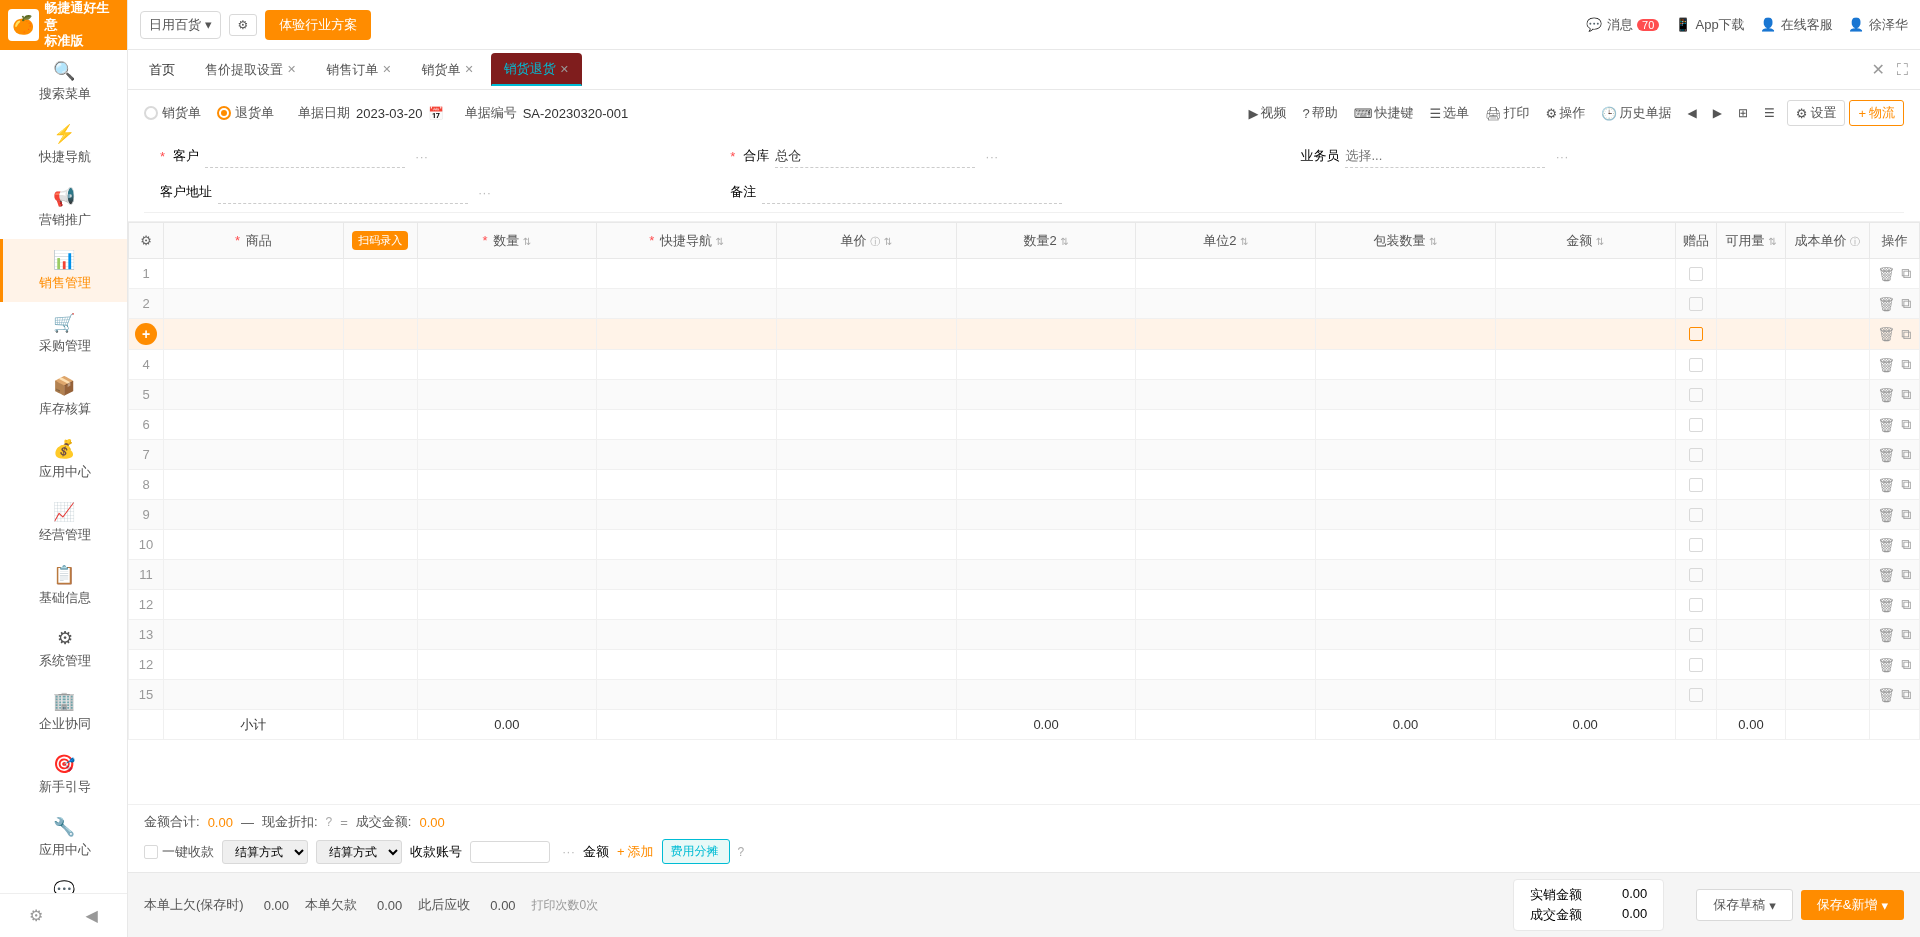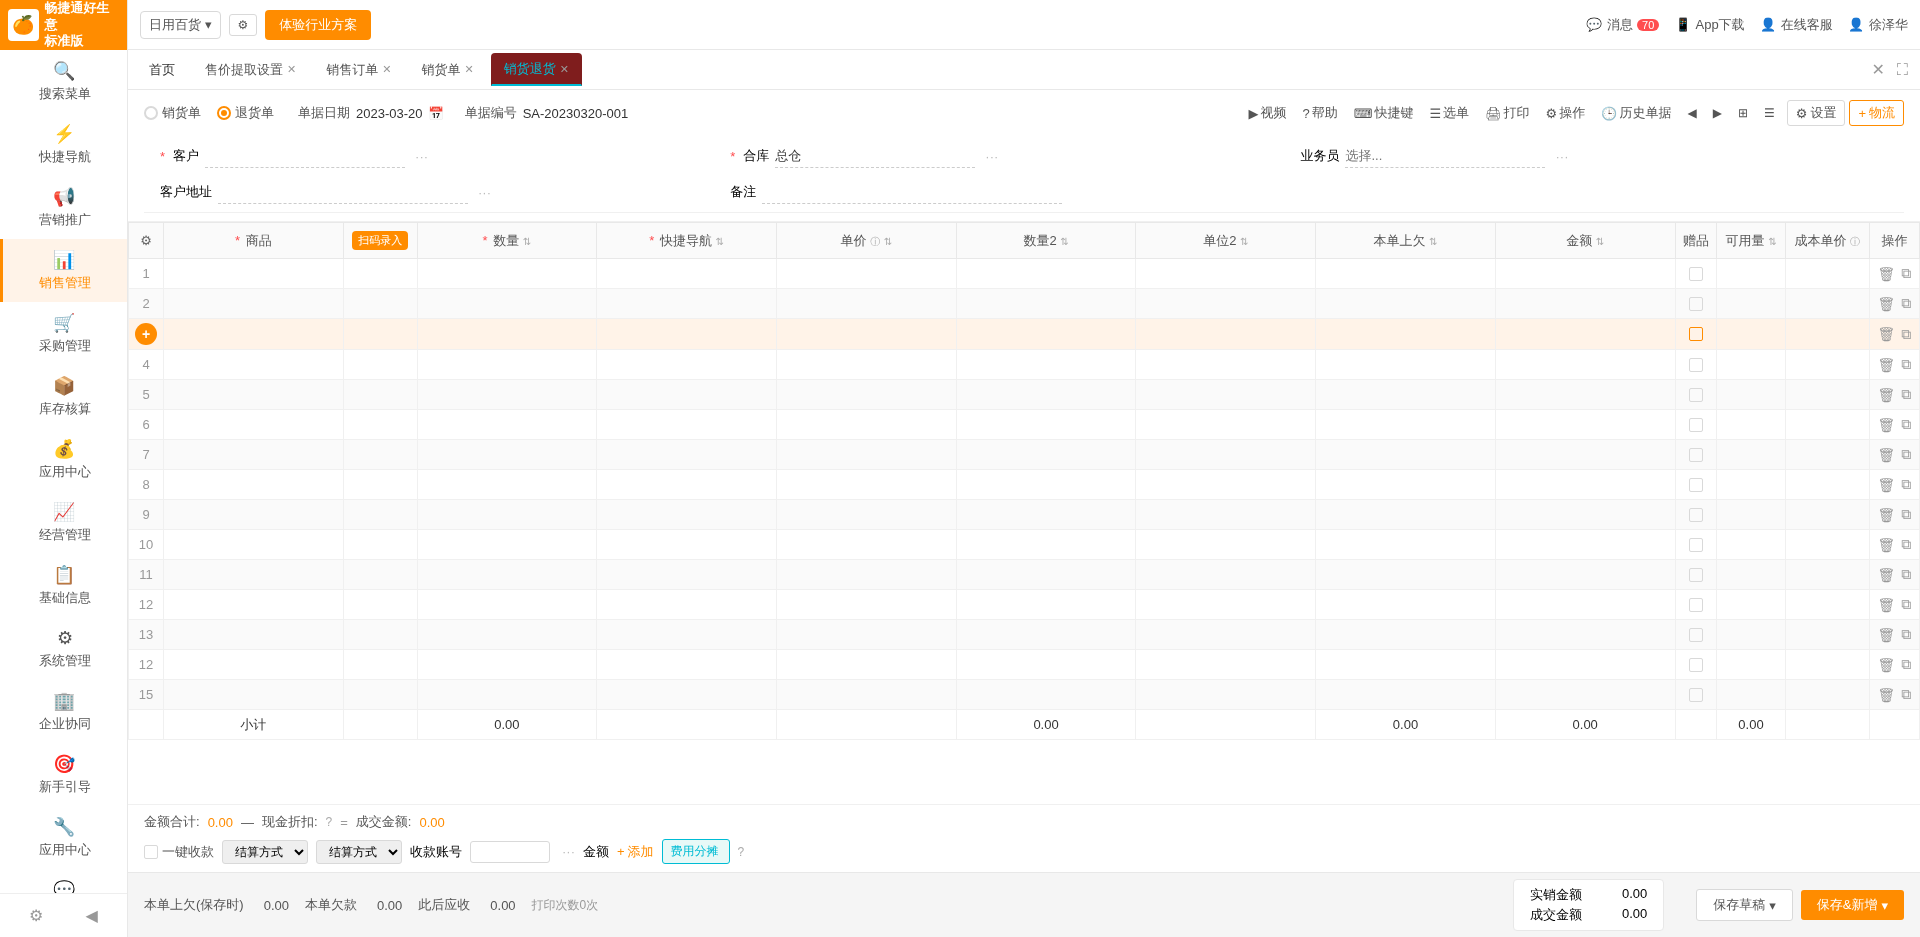--- a/index.html
+++ b/index.html
@@ -381,21 +381,21 @@
             </th>
             <th>
               <span>数量2</span>
               <span class="col-sort">⇅</span>
             </th>
             <th>
               <span>单位2</span>
               <span class="col-sort">⇅</span>
             </th>
             <th>
-              <span>本单上欠</span>
+              <span>包装数量</span>
               <span class="col-sort">⇅</span>
             </th>
             <th>
               <span>金额</span>
               <span class="col-sort">⇅</span>
             </th>
             <th>
               <span>赠品</span>
             </th>
             <th>

